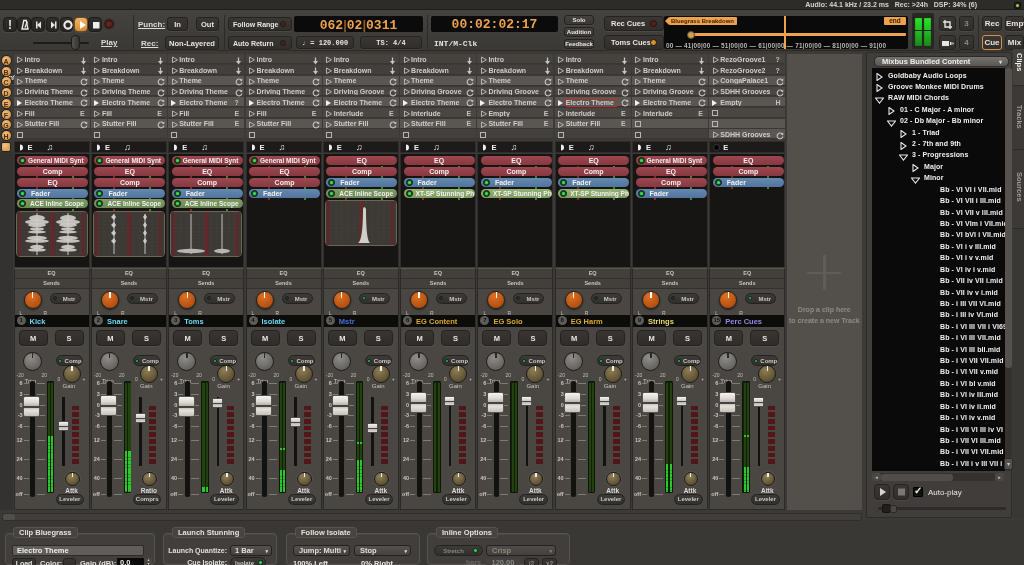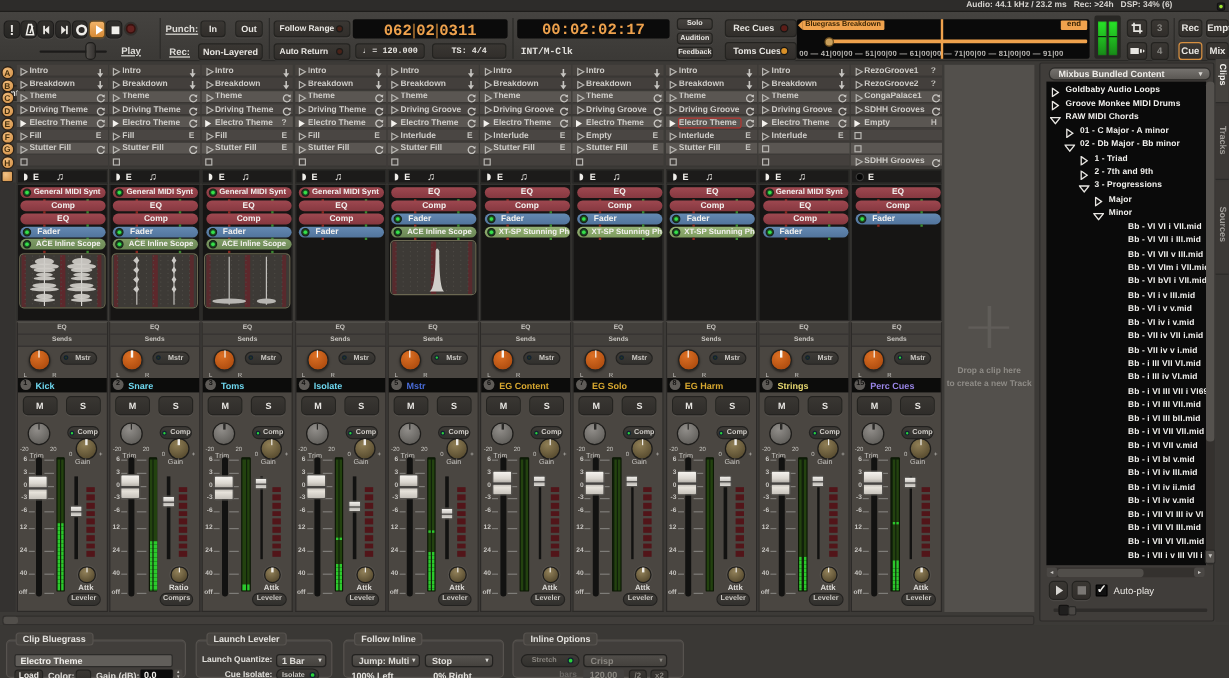--- a/index.html
+++ b/index.html
@@ -1891,28 +1891,28 @@
 <div class="gbox" style="left:5px;top:533px;width:150px;height:32px;"></div>
 <div class="gcap" style="left:13px;top:527px;">Clip Bluegrass</div>
 <div class="ab" style="left:12px;top:545px;width:132px;height:11px;background:#615e5a;border:1px solid #2c2b29;border-radius:2px;color:#f2f0ec;font-size:7.5px;font-weight:bold;line-height:10px;padding-left:4px;">Electro Theme</div>
 <div class="btn" style="left:12px;top:558px;width:24px;height:10px;font-size:7px;line-height:9px;border-radius:3px;">Load</div>
 <div class="ab" style="left:40px;top:559px;color:#e0deda;font-size:7.5px;font-weight:bold;">Color:</div>
 <div class="btn" style="left:63px;top:558px;width:13px;height:10px;border-radius:3px;"></div>
 <div class="ab" style="left:80px;top:559px;color:#e0deda;font-size:7.5px;font-weight:bold;">Gain (dB):</div>
 <div class="ab" style="left:117px;top:558px;width:27px;height:10px;background:#0b0b0b;border-radius:1px;color:#f0eeea;font-size:7.5px;font-weight:bold;line-height:9px;padding-left:3px;">0.0</div>
 <div class="ab" style="left:145px;top:558px;width:7px;height:10px;background:#4a4743;border-radius:1px;color:#c8c6c2;font-size:4px;text-align:center;line-height:4px;">▴<br>▾</div>
 <div class="gbox" style="left:163px;top:533px;width:114px;height:32px;"></div>
-<div class="gcap" style="left:172px;top:527px;">Launch Leveler</div>
+<div class="gcap" style="left:172px;top:527px;">Launch Stunning</div>
 <div class="ab" style="left:150px;top:547px;width:77px;text-align:right;color:#e0deda;font-size:7px;font-weight:bold;white-space:nowrap;">Launch Quantize:</div>
 <div class="drop" style="left:230px;top:545px;width:42px;height:11px;line-height:10px;padding-left:4px;background:linear-gradient(#56534f,#45423e);">1 Bar<span style="position:absolute;right:3px;font-size:5px;">▾</span></div>
 <div class="ab" style="left:150px;top:558.5px;width:77px;text-align:right;color:#e0deda;font-size:7px;font-weight:bold;white-space:nowrap;">Cue Isolate:</div>
 <div class="mst" style="left:230px;top:557px;width:36px;height:11px;line-height:10px;padding-right:7px;">Isolate</div>
 <div class="ab" style="left:258px;top:560px;width:4.5px;height:4.5px;border-radius:50%;background:#2bd43a;border:1px solid #123;"></div>
 <div class="gbox" style="left:286px;top:533px;width:134px;height:32px;"></div>
-<div class="gcap" style="left:295px;top:527px;">Follow Inline</div>
+<div class="gcap" style="left:295px;top:527px;">Follow Isolate</div>
 <div class="drop" style="left:293px;top:545px;width:57px;height:11px;line-height:10px;padding-left:5px;background:linear-gradient(#56534f,#45423e);">Jump: Multi<span style="position:absolute;right:3px;font-size:5px;">▾</span></div>
 <div class="drop" style="left:354px;top:545px;width:57px;height:11px;line-height:10px;padding-left:5px;background:linear-gradient(#56534f,#45423e);">Stop<span style="position:absolute;right:3px;font-size:5px;">▾</span></div>
 <div class="ab" style="left:293px;top:558.5px;color:#e8e6e2;font-size:7.5px;font-weight:bold;">100% Left</div>
 <div class="ab" style="left:361px;top:558.5px;color:#e8e6e2;font-size:7.5px;font-weight:bold;">0% Right</div>
 <div class="gbox" style="left:427px;top:533px;width:143px;height:32px;"></div>
 <div class="gcap" style="left:436px;top:527px;">Inline Options</div>
 <div class="mst" style="left:434px;top:545px;width:49px;height:11px;line-height:10px;color:#8a8781;padding-right:10px;">Stretch</div>
 <div class="ab" style="left:473px;top:548px;width:4.5px;height:4.5px;border-radius:50%;background:#2bd43a;border:1px solid #123;"></div>
 <div class="drop" style="left:486px;top:545px;width:70px;height:11px;line-height:10px;padding-left:5px;color:#8a8781;background:linear-gradient(#504d49,#44413d);">Crisp<span style="position:absolute;right:3px;font-size:5px;">▾</span></div>
 <div class="ab" style="left:466px;top:559px;color:#6a6764;font-size:7px;font-weight:bold;">bars</div>

